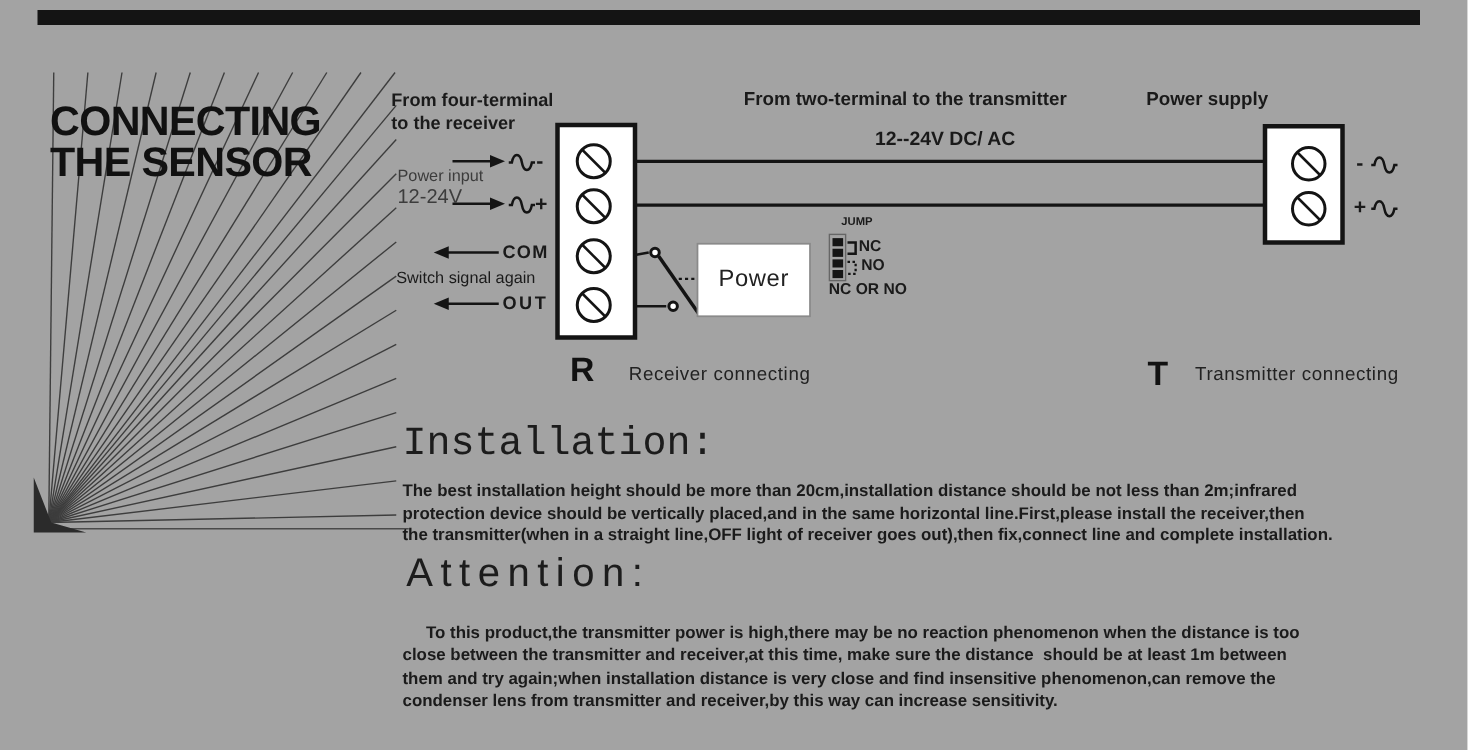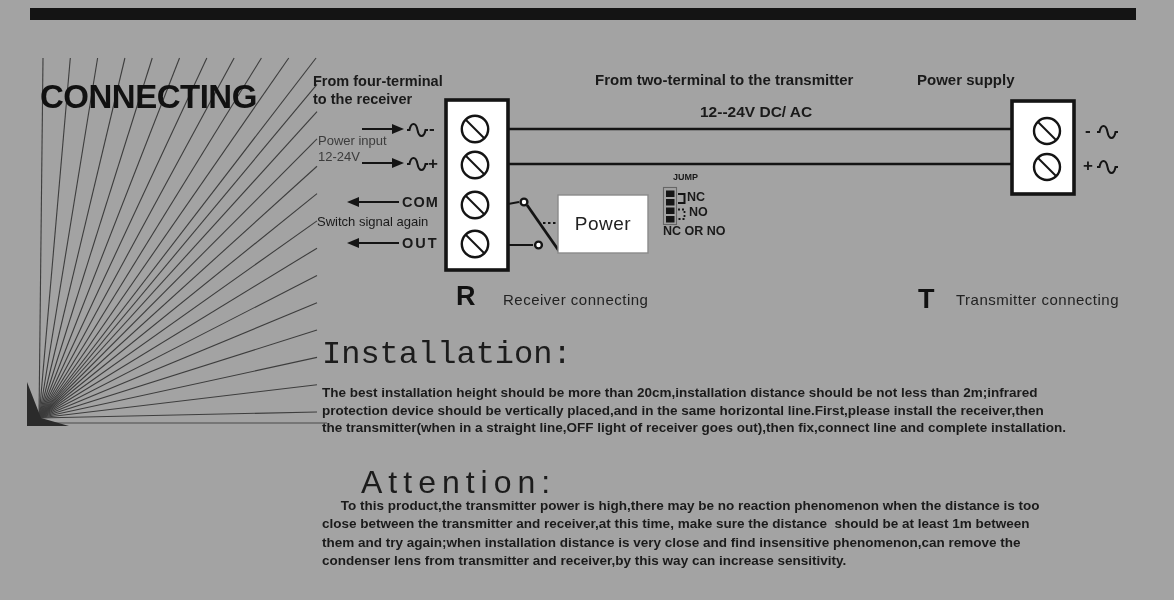--- a/index.html
+++ b/index.html
@@ -63,20 +63,21 @@
         <line x1="14" y1="366" x2="292" y2="305.3913043478261"></line>
         <line x1="14" y1="366" x2="292" y2="332.695652173913"></line>
         <line x1="14" y1="366" x2="292" y2="360"></line>
       </g>
     <line x1="4" y1="371" x2="302" y2="371" stroke="#4a4a4a" stroke-width="1.2"></line>
     <path d="M2,330 L16,366 L44,374 L2,374 Z" fill="#2b2b2b"></path>
   </svg>
 
   <div class="abs title">
     <div>CONNECTING</div>
+    <div>THE SENSOR</div>
   </div>
 
   <svg class="abs" style="left:0;top:0;" width="1174" height="340" viewBox="0 0 1174 340">
 
     <line class="wire" x1="508" y1="129" x2="1013" y2="129"></line>
     <line class="wire" x1="508" y1="164" x2="1013" y2="164"></line>
 
     <rect class="blockline" x="446" y="100" width="62" height="170"></rect>
     <g>
       <circle class="screw" cx="475" cy="129" r="13.2"></circle>
@@ -154,21 +155,21 @@
       <rect x="666" y="216" width="8.5" height="6.5" fill="#151515"></rect>
       <path d="M678,194 H684.5 V203 H678" fill="none" stroke="#141414" stroke-width="2"></path>
       <path d="M678,209.5 H684.5 V219 H678" fill="none" stroke="#141414" stroke-width="1.8" stroke-dasharray="2,2"></path>
     </g>
   </svg>
 
   <div class="abs lbl semib" style="left:313px;top:73px;font-size:14.5px;">From four-terminal</div>
   <div class="abs lbl semib" style="left:313px;top:91px;font-size:14.5px;">to the receiver</div>
 
   <div class="abs lbl med gray" style="left:318px;top:133px;font-size:13px;">Power input</div>
-  <div class="abs lbl med gray" style="left:318px;top:149px;font-size:13px;">12-24V</div>
+  <div class="abs lbl med gray" style="left:318px;top:149px;font-size:16px;">12-24V</div>
 
   <div class="abs lbl sign" style="left:429px;top:120px;">-</div>
   <div class="abs lbl sign" style="left:428px;top:155px;">+</div>
 
   <div class="abs lbl b" style="left:402px;top:194px;font-size:14.5px;letter-spacing:1px;">COM</div>
   <div class="abs lbl med" style="left:317px;top:214px;font-size:13px;">Switch signal again</div>
   <div class="abs lbl b" style="left:402px;top:235px;font-size:14.5px;letter-spacing:2px;">OUT</div>
 
   <div class="abs lbl semib" style="left:563px;top:71px;font-size:15px;margin-left:32px;">From two-terminal to the transmitter</div>
   <div class="abs lbl semib" style="left:877px;top:71px;font-size:15px;margin-left:40px;">Power supply</div>
@@ -188,19 +189,19 @@
   <div class="abs lbl caption-text" style="left:503px;top:291px;">Receiver connecting</div>
 
   <div class="abs lbl caption-letter" style="left:918px;top:284px;">T</div>
   <div class="abs lbl caption-text" style="left:956px;top:291px;">Transmitter connecting</div>
 
   <div class="abs lbl h1" style="left:322px;top:336px;font-family:Liberation Mono, monospace;">Installation:</div>
   <div class="abs body-text" style="left:322px;top:384px;width:860px;">The best installation height should be more than 20cm,installation distance should be not less than 2m;infrared
 protection device should be vertically placed,and in the same horizontal line.First,please install the receiver,then
 the transmitter(when in a straight line,OFF light of receiver goes out),then fix,connect line and complete installation.</div>
 
-  <div class="abs lbl h1" style="left:325px;top:464px;letter-spacing:6px;margin-left:36px;">Attention:</div>
+  <div class="abs lbl h1" style="left:325px;top:440px;letter-spacing:6px;">Attention:</div>
   <div class="abs body-text attn-text" style="left:322px;top:497px;width:850px;">     To this product,the transmitter power is high,there may be no reaction phenomenon when the distance is too
 close between the transmitter and receiver,at this time, make sure the distance  should be at least 1m between
 them and try again;when installation distance is very close and find insensitive phenomenon,can remove the
 condenser lens from transmitter and receiver,by this way can increase sensitivity.</div>
 
 </div>
 
 </body></html>

